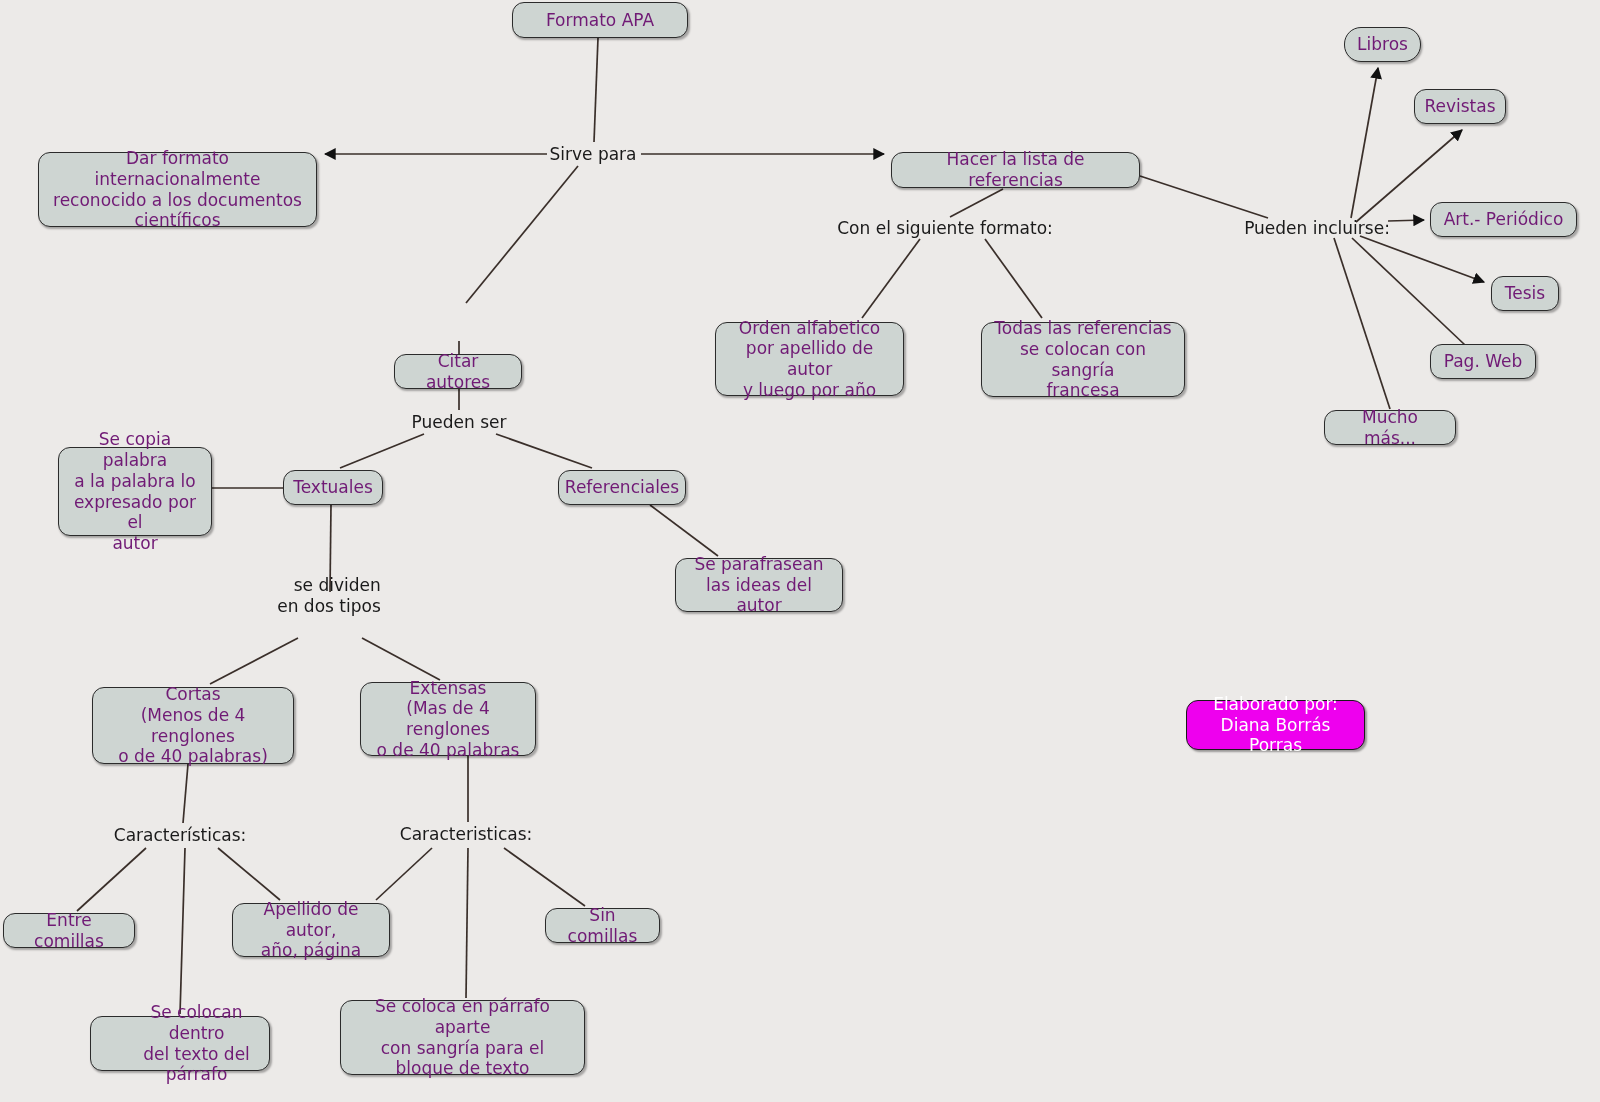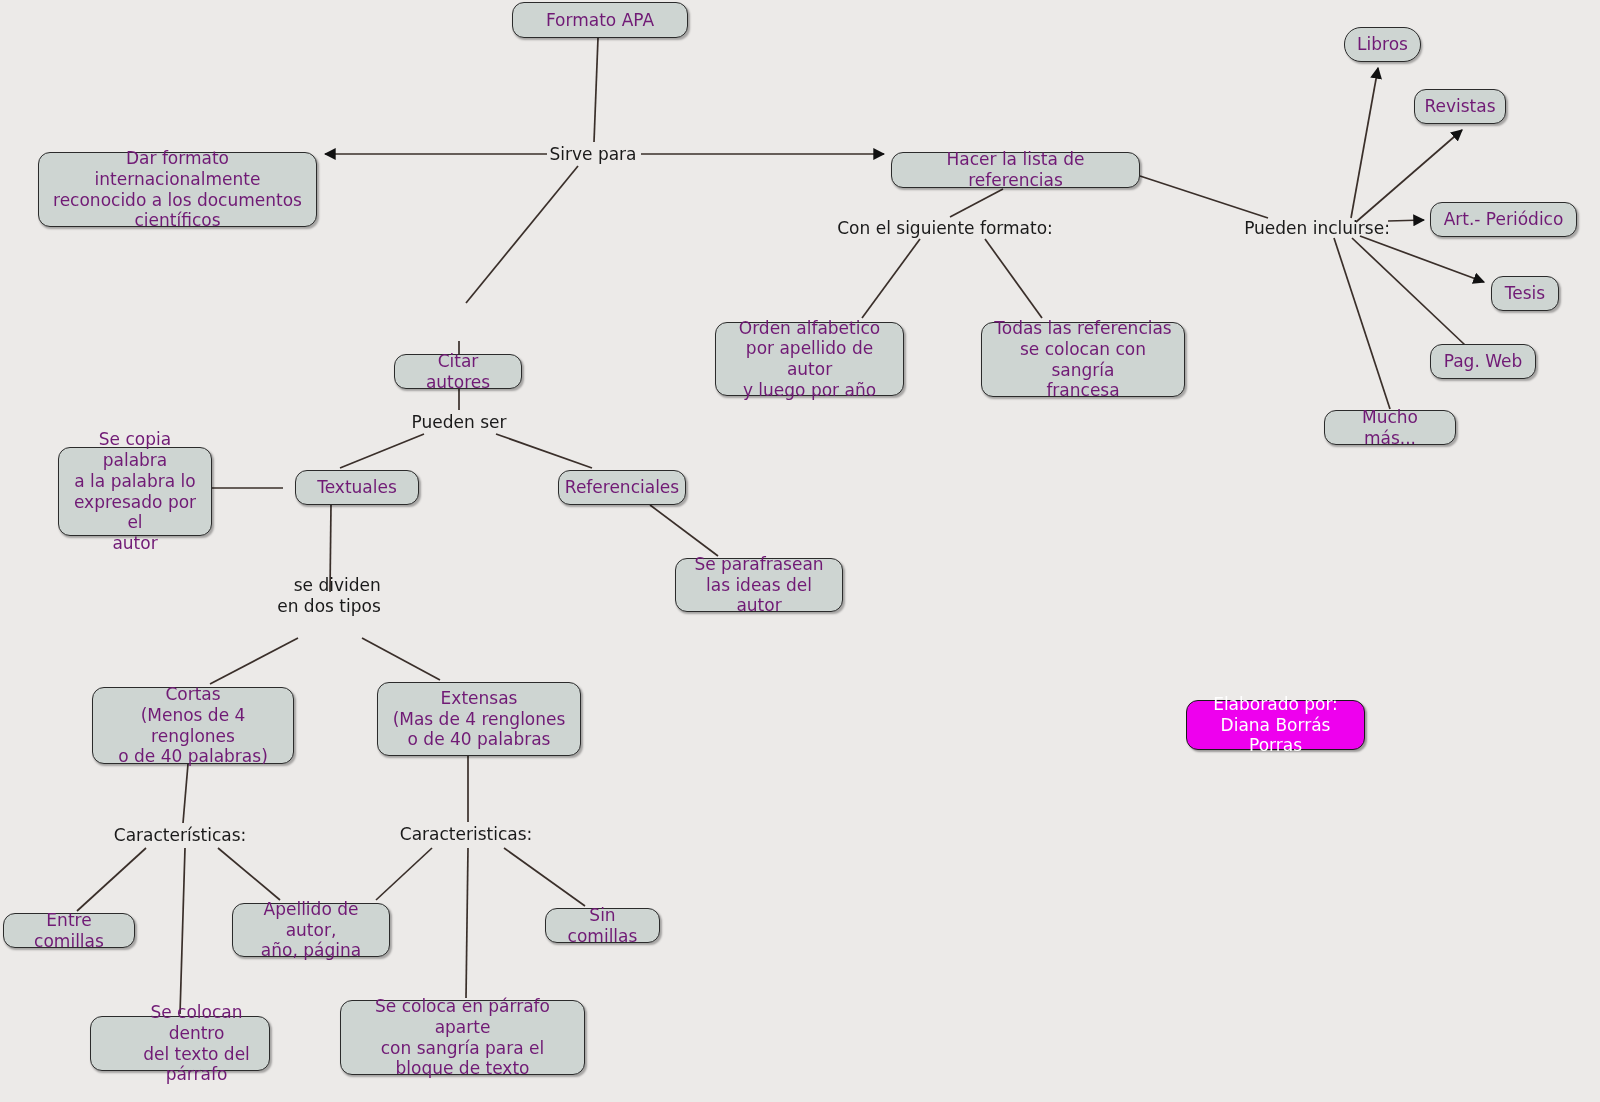--- a/index.html
+++ b/index.html
@@ -143,32 +143,32 @@
       <div class="node" style="left: 1491px; top: 276px; width: 68px; height: 35px;">Tesis</div>
       <div class="node" style="left: 1430px; top: 344px; width: 106px; height: 35px;">Pag. Web</div>
       <div class="node" style="left: 1324px; top: 410px; width: 132px; height: 35px;">Mucho más...</div>
       <div class="node" style="left: 715px; top: 322px; width: 189px; height: 74px;">Orden alfabetico
 por apellido de autor
 y luego por año</div>
       <div class="node" style="left: 981px; top: 322px; width: 204px; height: 75px;">Todas las referencias
 se colocan con sangría
 francesa</div>
       <div class="node" style="left: 394px; top: 306px; width: 128px; height: 35px; margin-top: 48px;">Citar autores</div>
-      <div class="node" style="left: 295px; top: 470px; width: 124px; height: 35px;">Textuales</div>
+      <div class="node" style="left: 283px; top: 470px; width: 100px; height: 35px;">Textuales</div>
       <div class="node" style="left: 558px; top: 470px; width: 128px; height: 35px;">Referenciales</div>
       <div class="node" style="left: 58px; top: 447px; width: 154px; height: 89px;">Se copia palabra
 a la palabra lo
 expresado por el
 autor</div>
       <div class="node" style="left: 675px; top: 558px; width: 168px; height: 54px;">Se parafrasean
 las ideas del autor</div>
       <div class="node" style="left: 92px; top: 687px; width: 202px; height: 77px;">Cortas
 (Menos de 4 renglones
 o de 40 palabras)</div>
-      <div class="node" style="left: 377px; top: 682px; width: 204px; height: 74px;">Extensas
+      <div class="node" style="left: 360px; top: 682px; width: 176px; height: 74px;">Extensas
 (Mas de 4 renglones
 o de 40 palabras</div>
       <div class="node" style="left: 3px; top: 913px; width: 132px; height: 35px;">Entre comillas</div>
       <div class="node" style="left: 232px; top: 903px; width: 158px; height: 54px;">Apellido de autor,
 año, página</div>
       <div class="node" style="left: 545px; top: 908px; width: 115px; height: 35px;">Sin comillas</div>
       <div class="node" style="left: 90px; top: 1016px; width: 180px; height: 55px; padding-left: 44px;">Se colocan dentro
 del texto del párrafo</div>
       <div class="node" style="left: 340px; top: 1000px; width: 245px; height: 75px;">Se coloca en párrafo aparte
 con sangría para el

